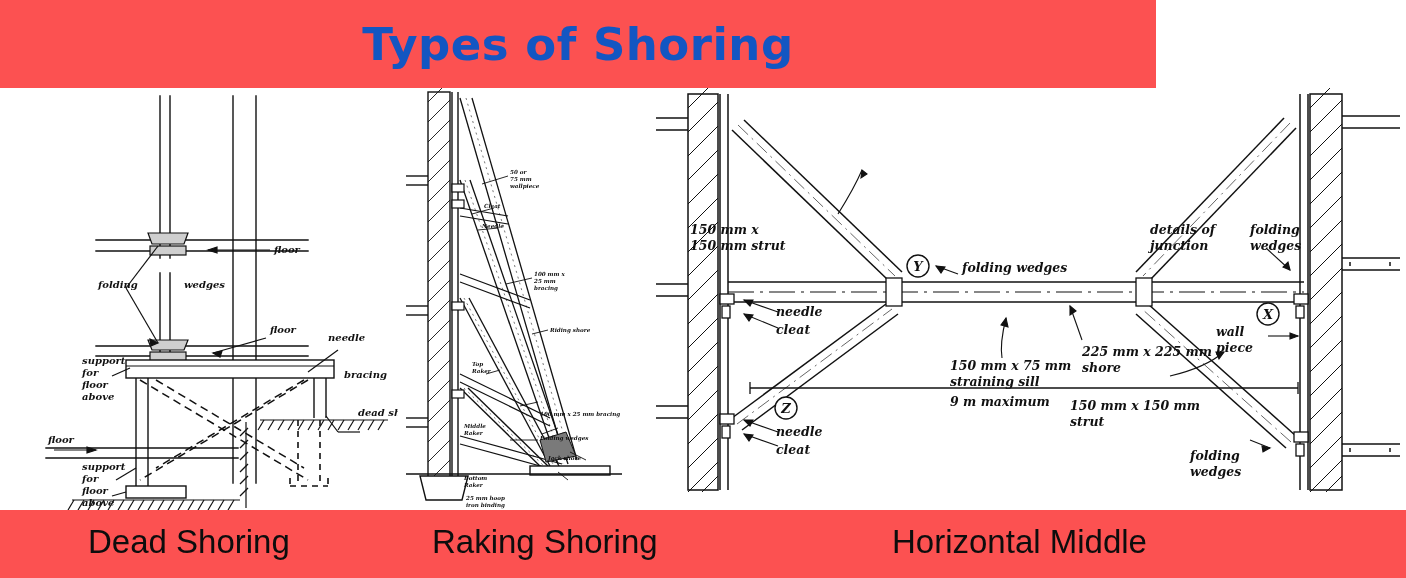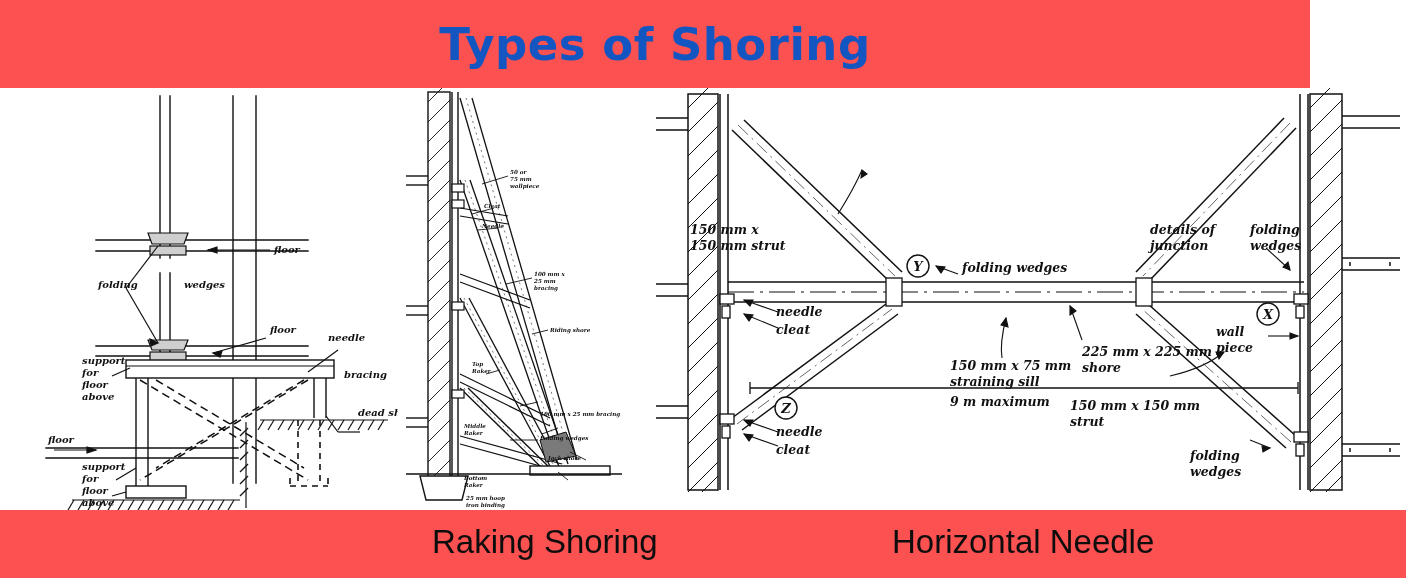--- a/index.html
+++ b/index.html
@@ -17,21 +17,21 @@
     position: relative;
     width: 1406px;
     height: 578px;
     background: #ffffff;
   }
 
   
   .header-band {
     position: absolute;
     left: 0; top: 0;
-    width: 1310px;
+    width: 1156px;
     height: 88px;
     background: #fc5151;
     display: flex;
     align-items: center;
     justify-content: center;
   }
   .header-title {
     color: #1356c2;
     font-family: "DejaVu Sans", sans-serif;
     font-weight: bold;
@@ -577,17 +577,18 @@
           <text x="126" y="366">cleat</text>
 
           <text x="300" y="318">9 m maximum</text>
         </g>
       </svg>
     </div>
 
   </div>
 
   <div class="footer-band">
+    <div class="footer-label fl-dead">Dead Shoring</div>
     <div class="footer-label fl-raking">Raking Shoring</div>
-    <div class="footer-label fl-horizontal">Horizontal Needle</div>
+    <div class="footer-label fl-horizontal">Horizontal Middle</div>
   </div>
 
 </div>
 
 </body></html>

